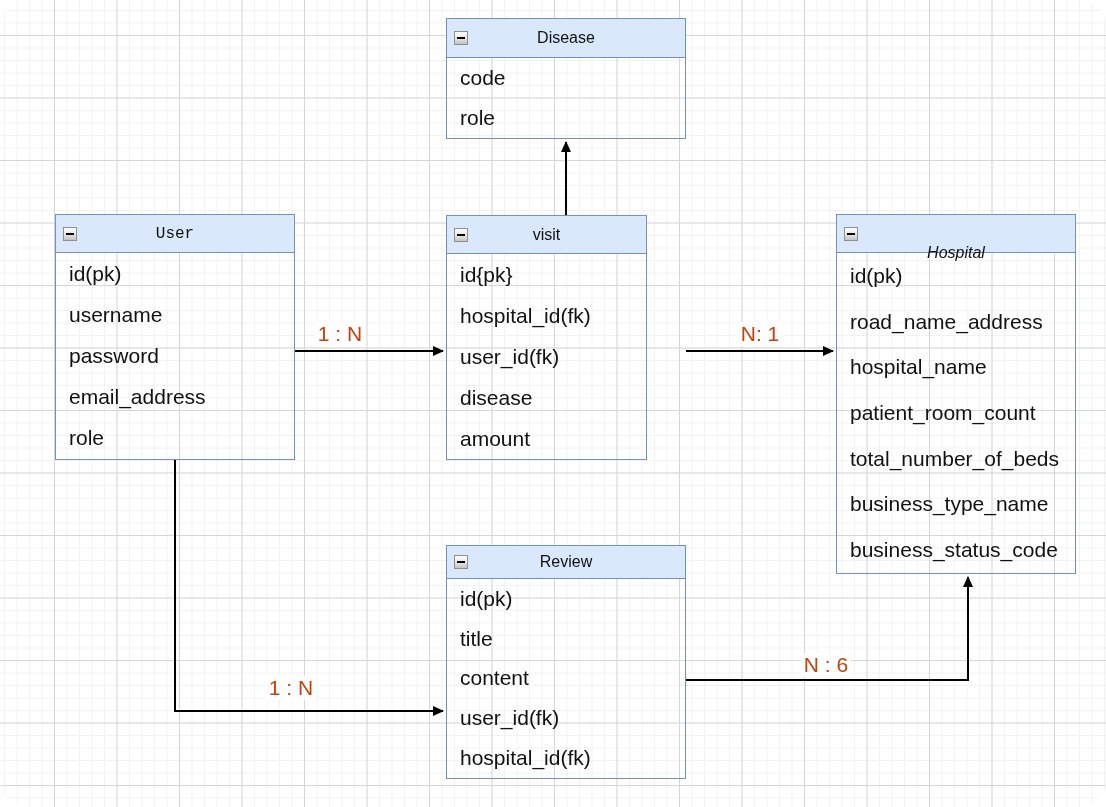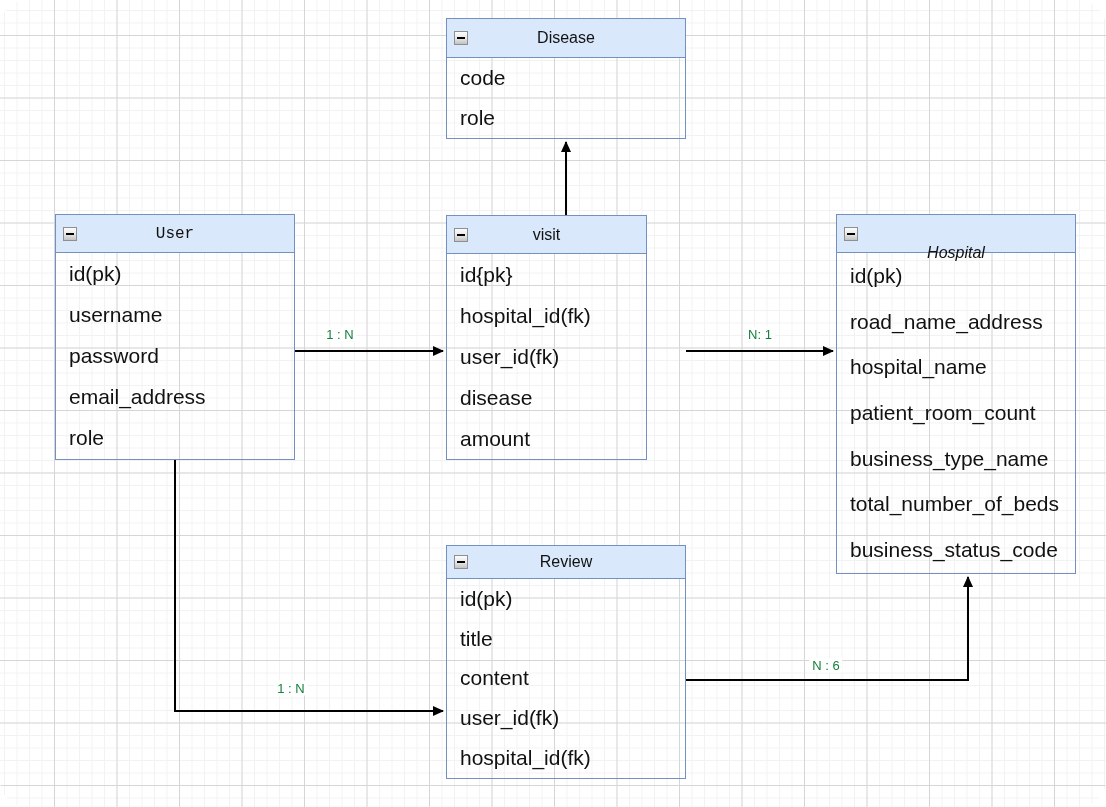--- a/index.html
+++ b/index.html
@@ -81,22 +81,22 @@
   .connector-layer {
     position: absolute;
     left: 0; top: 0;
     pointer-events: none;
   }
   .connector-label {
     position: absolute;
     transform: translate(-50%, -50%);
     background: #ffffff;
     padding: 0 3px;
-    font-size: 13px;
-    color: #15803d;
+    font-size: 21px;
+    color: #c2410c;
     white-space: nowrap;
   }
 </style>
 </head>
 <body>
 
 <div class="canvas" id="canvas" style="width: 1106px; height: 807px;">
     <div class="entity" style="left: 446px; top: 18px; width: 240px; height: 121px;">
       <div class="entity-header" style="height: 39px;">
         <div class="collapse-btn"></div>
@@ -136,22 +136,22 @@
     <div class="entity" style="left: 836px; top: 214px; width: 240px; height: 360px;">
       <div class="entity-header" style="height: 38px;">
         <div class="collapse-btn"></div>
         <span class="entity-title italic">Hospital</span>
       </div>
       <div class="entity-body">
         <div class="attribute-row">id(pk)</div>
         <div class="attribute-row">road_name_address</div>
         <div class="attribute-row">hospital_name</div>
         <div class="attribute-row">patient_room_count</div>
+        <div class="attribute-row">total_number_of_beds</div>
         <div class="attribute-row">business_type_name</div>
-        <div class="attribute-row">total_number_of_beds</div>
         <div class="attribute-row">business_status_code</div>
       </div>
     </div>
     <div class="entity" style="left: 446px; top: 545px; width: 240px; height: 234px;">
       <div class="entity-header" style="height: 33px;">
         <div class="collapse-btn"></div>
         <span class="entity-title">Review</span>
       </div>
       <div class="entity-body">
         <div class="attribute-row">id(pk)</div>

